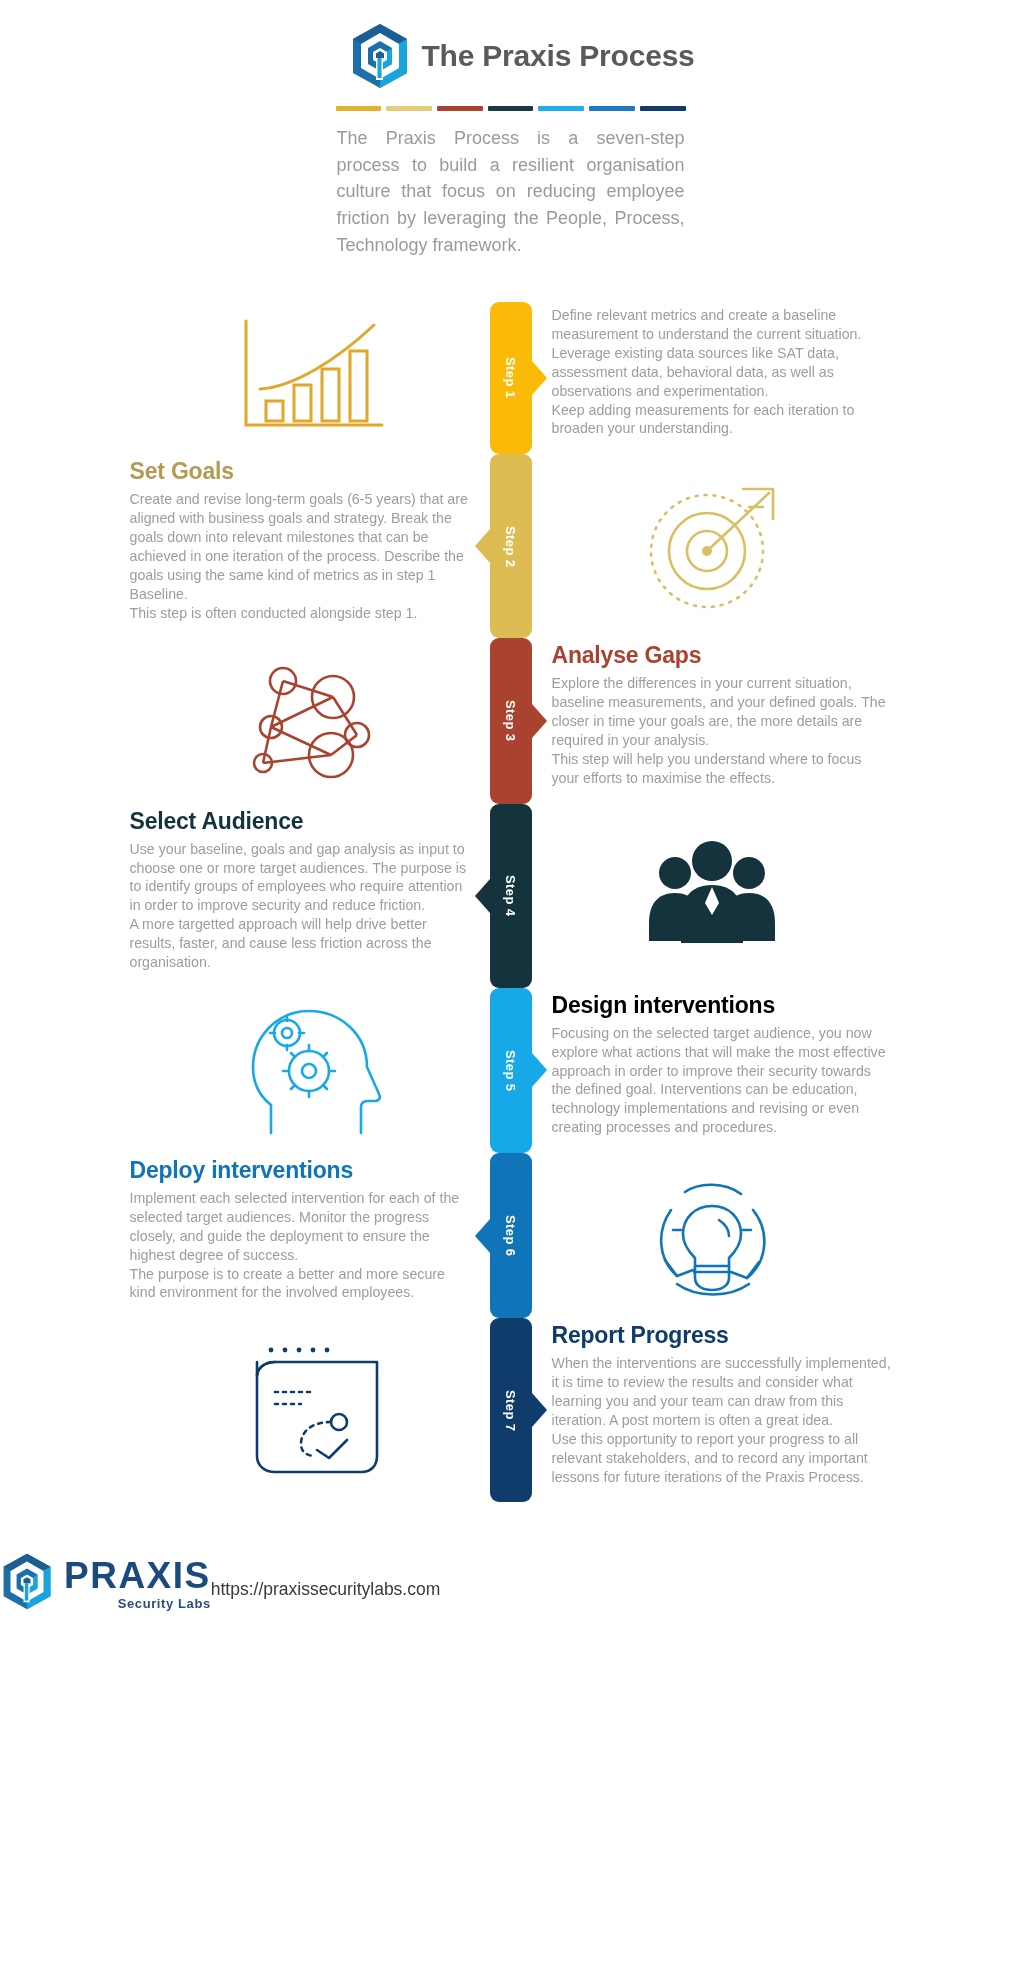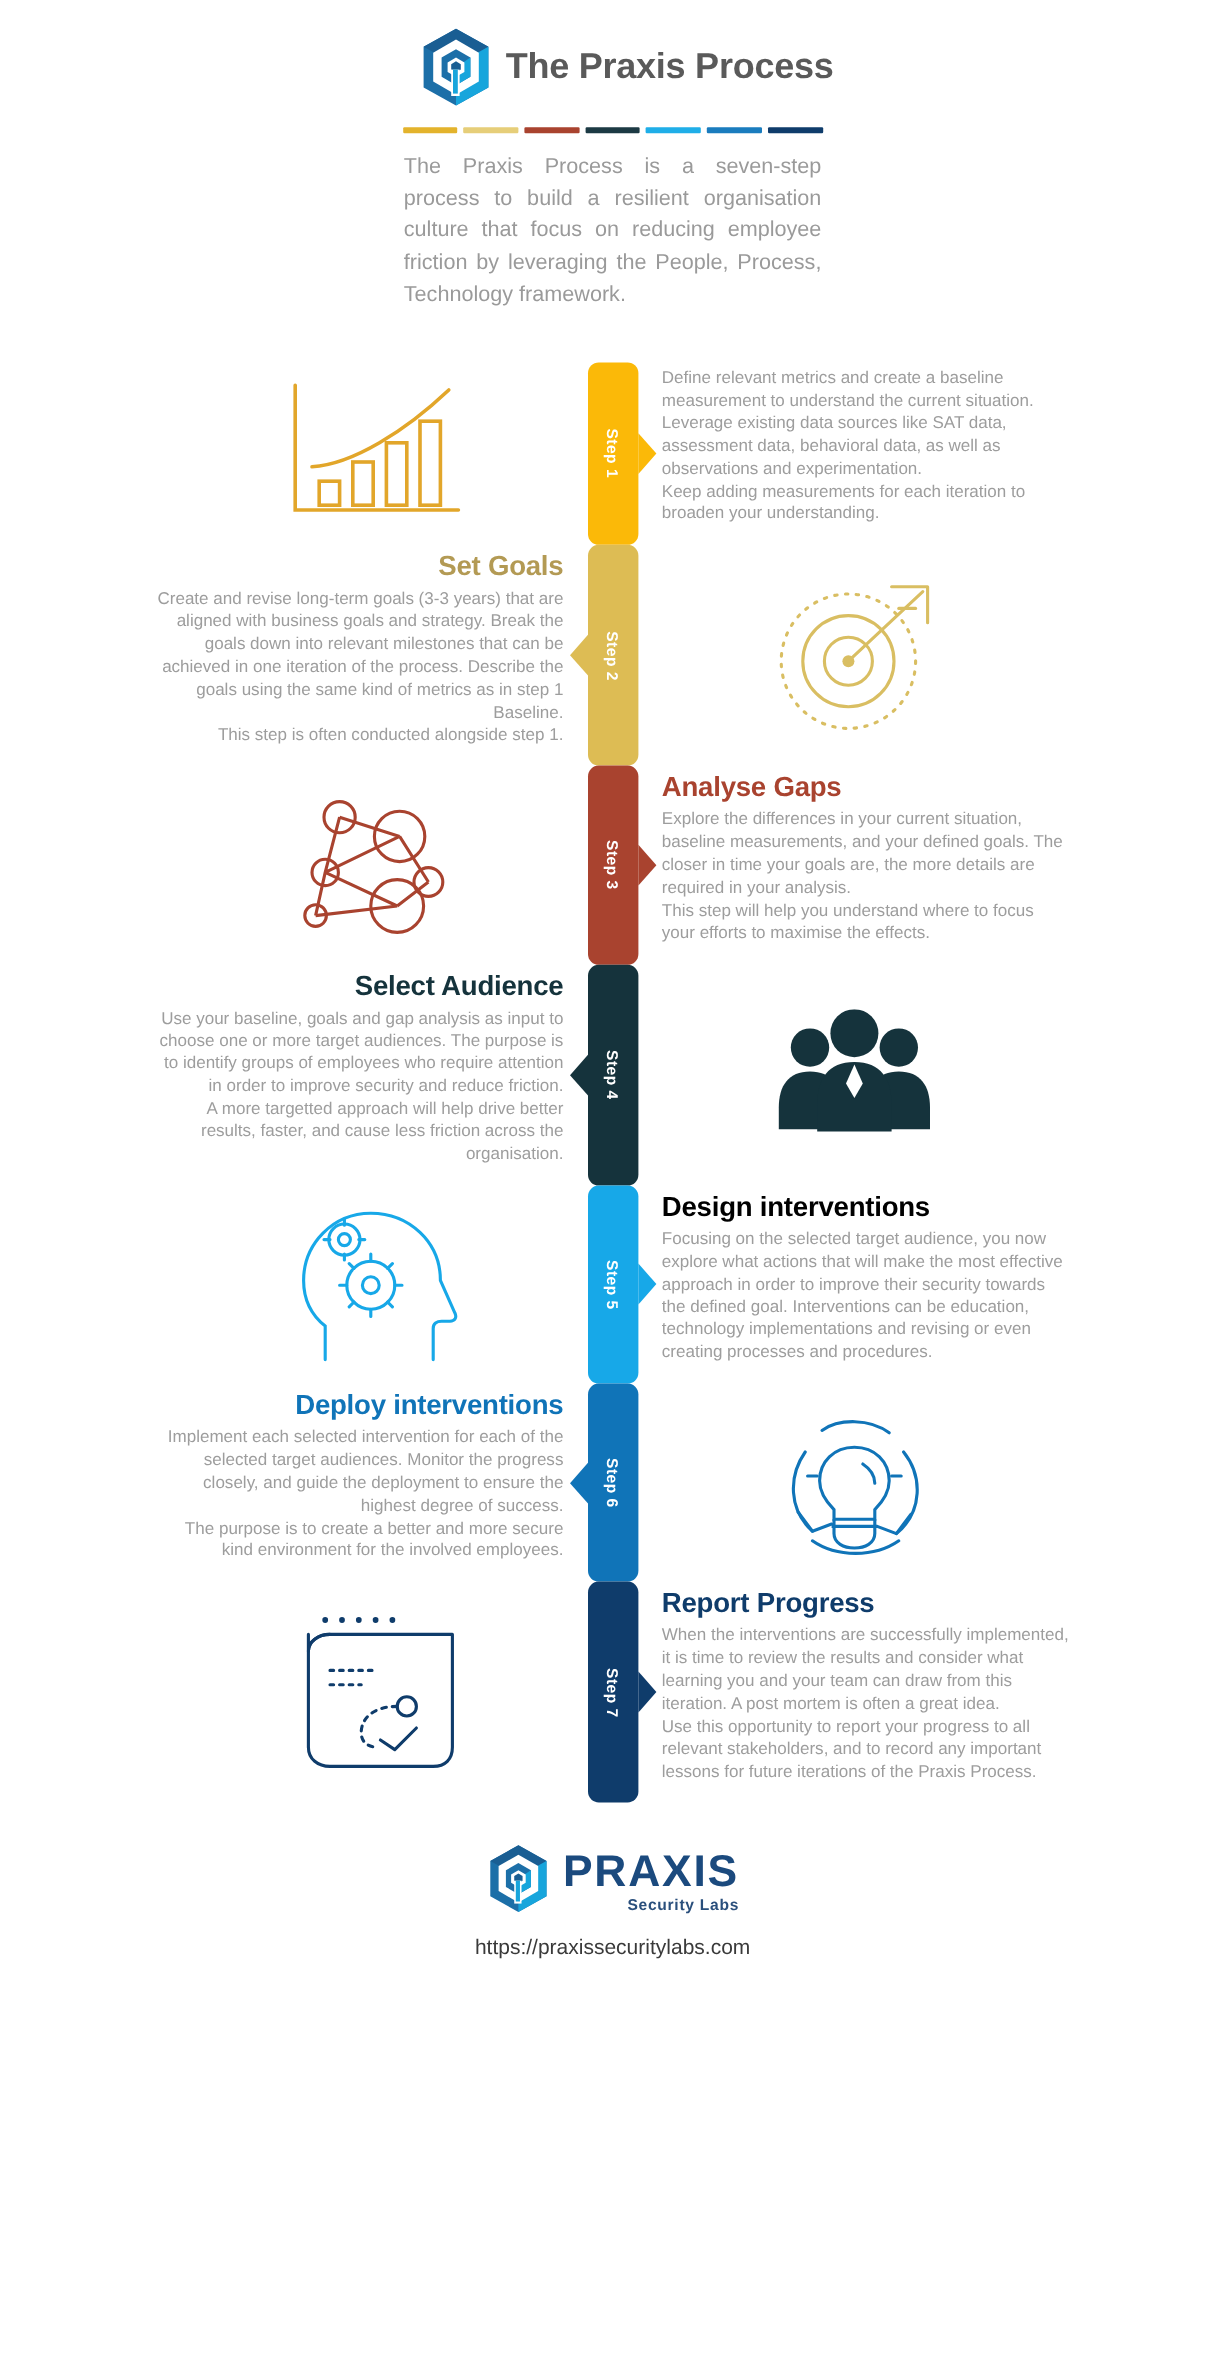--- a/index.html
+++ b/index.html
@@ -75,21 +75,21 @@
     top: 50%; transform: translateY(-50%);
     width: 0; height: 0;
     border-top: 17px solid transparent;
     border-bottom: 17px solid transparent;
   }
   .notch.right { left: 100%; border-left-width: 15px; border-left-style: solid; }
   .notch.left  { right: 100%; border-right-width: 15px; border-right-style: solid; }
 
   
   .panel { padding: 4px 0 16px 0; }
-  .panel.text-right { text-align: right; padding-right: 20px; }
+  .panel.text-right { text-align: left; padding-right: 20px; }
   .panel.text-left  { text-align: left;  padding-left: 20px; }
   .panel h3 {
     font-size: 23px; font-weight: bold;
     margin-bottom: 5px;
     letter-spacing: -0.2px;
   }
   .panel p {
     font-size: 14.2px;
     line-height: 1.33;
     color: #9d9d9d;
@@ -98,22 +98,22 @@
 
   
   .iconbox {
     display: flex; align-items: center; justify-content: center;
     padding: 6px 10px;
   }
   .iconbox svg { display: block; }
 
   
   .footer {
-    margin-top: 34px;
-    display: flex; flex-direction: column; align-items: center;
+    margin-top: 50px;
+    display: flex; flex-direction: row; align-items: center;
   }
   .footer-logo { display: flex; align-items: center; gap: 10px; }
   .footer-wordmark { display: flex; flex-direction: column; align-items: flex-end; }
   .footer-praxis {
     font-size: 37px; font-weight: bold; color: #1b4a7e;
     letter-spacing: 1.5px; line-height: 1;
   }
   .footer-tagline {
     font-size: 13px; font-weight: bold; color: #2a4f7c;
     letter-spacing: 0.6px; margin-top: 2px;
@@ -176,21 +176,21 @@
     </div>
     <div class="panel text-left">
       <p>Define relevant metrics and create a baseline measurement to understand the current situation. Leverage existing data sources like SAT data, assessment data, behavioral data, as well as observations and experimentation.</p>
       <p>Keep adding measurements for each iteration to broaden your understanding.</p>
     </div>
   </div>
 
   <div class="step-row">
     <div class="panel text-right">
       <h3 style="color:#B39A54">Set Goals</h3>
-      <p>Create and revise long-term goals (3-3 years) that are aligned with business goals and strategy. Break the goals down into relevant milestones that can be achieved in one iteration of the process. Describe the goals using the same kind of metrics as in step 1 Baseline.</p>
+      <p>Create and revise long-term goals (6-5 years) that are aligned with business goals and strategy. Break the goals down into relevant milestones that can be achieved in one iteration of the process. Describe the goals using the same kind of metrics as in step 1 Baseline.</p>
       <p>This step is often conducted alongside step 1.</p>
     </div>
     <div class="step-bar">
       <div class="step-bar-fill" style="background:#DDBC54"></div>
       <span class="notch left" style="border-right-color:#DDBC54"></span>
       <span class="step-bar-label">Step 2</span>
     </div>
     <div class="iconbox">
       <svg width="150" height="135" viewBox="0 0 150 135" fill="none" stroke="#D9BE62" stroke-width="2.6">
         <circle cx="70" cy="72" r="56" stroke-dasharray="2 7" stroke-linecap="round"></circle>

